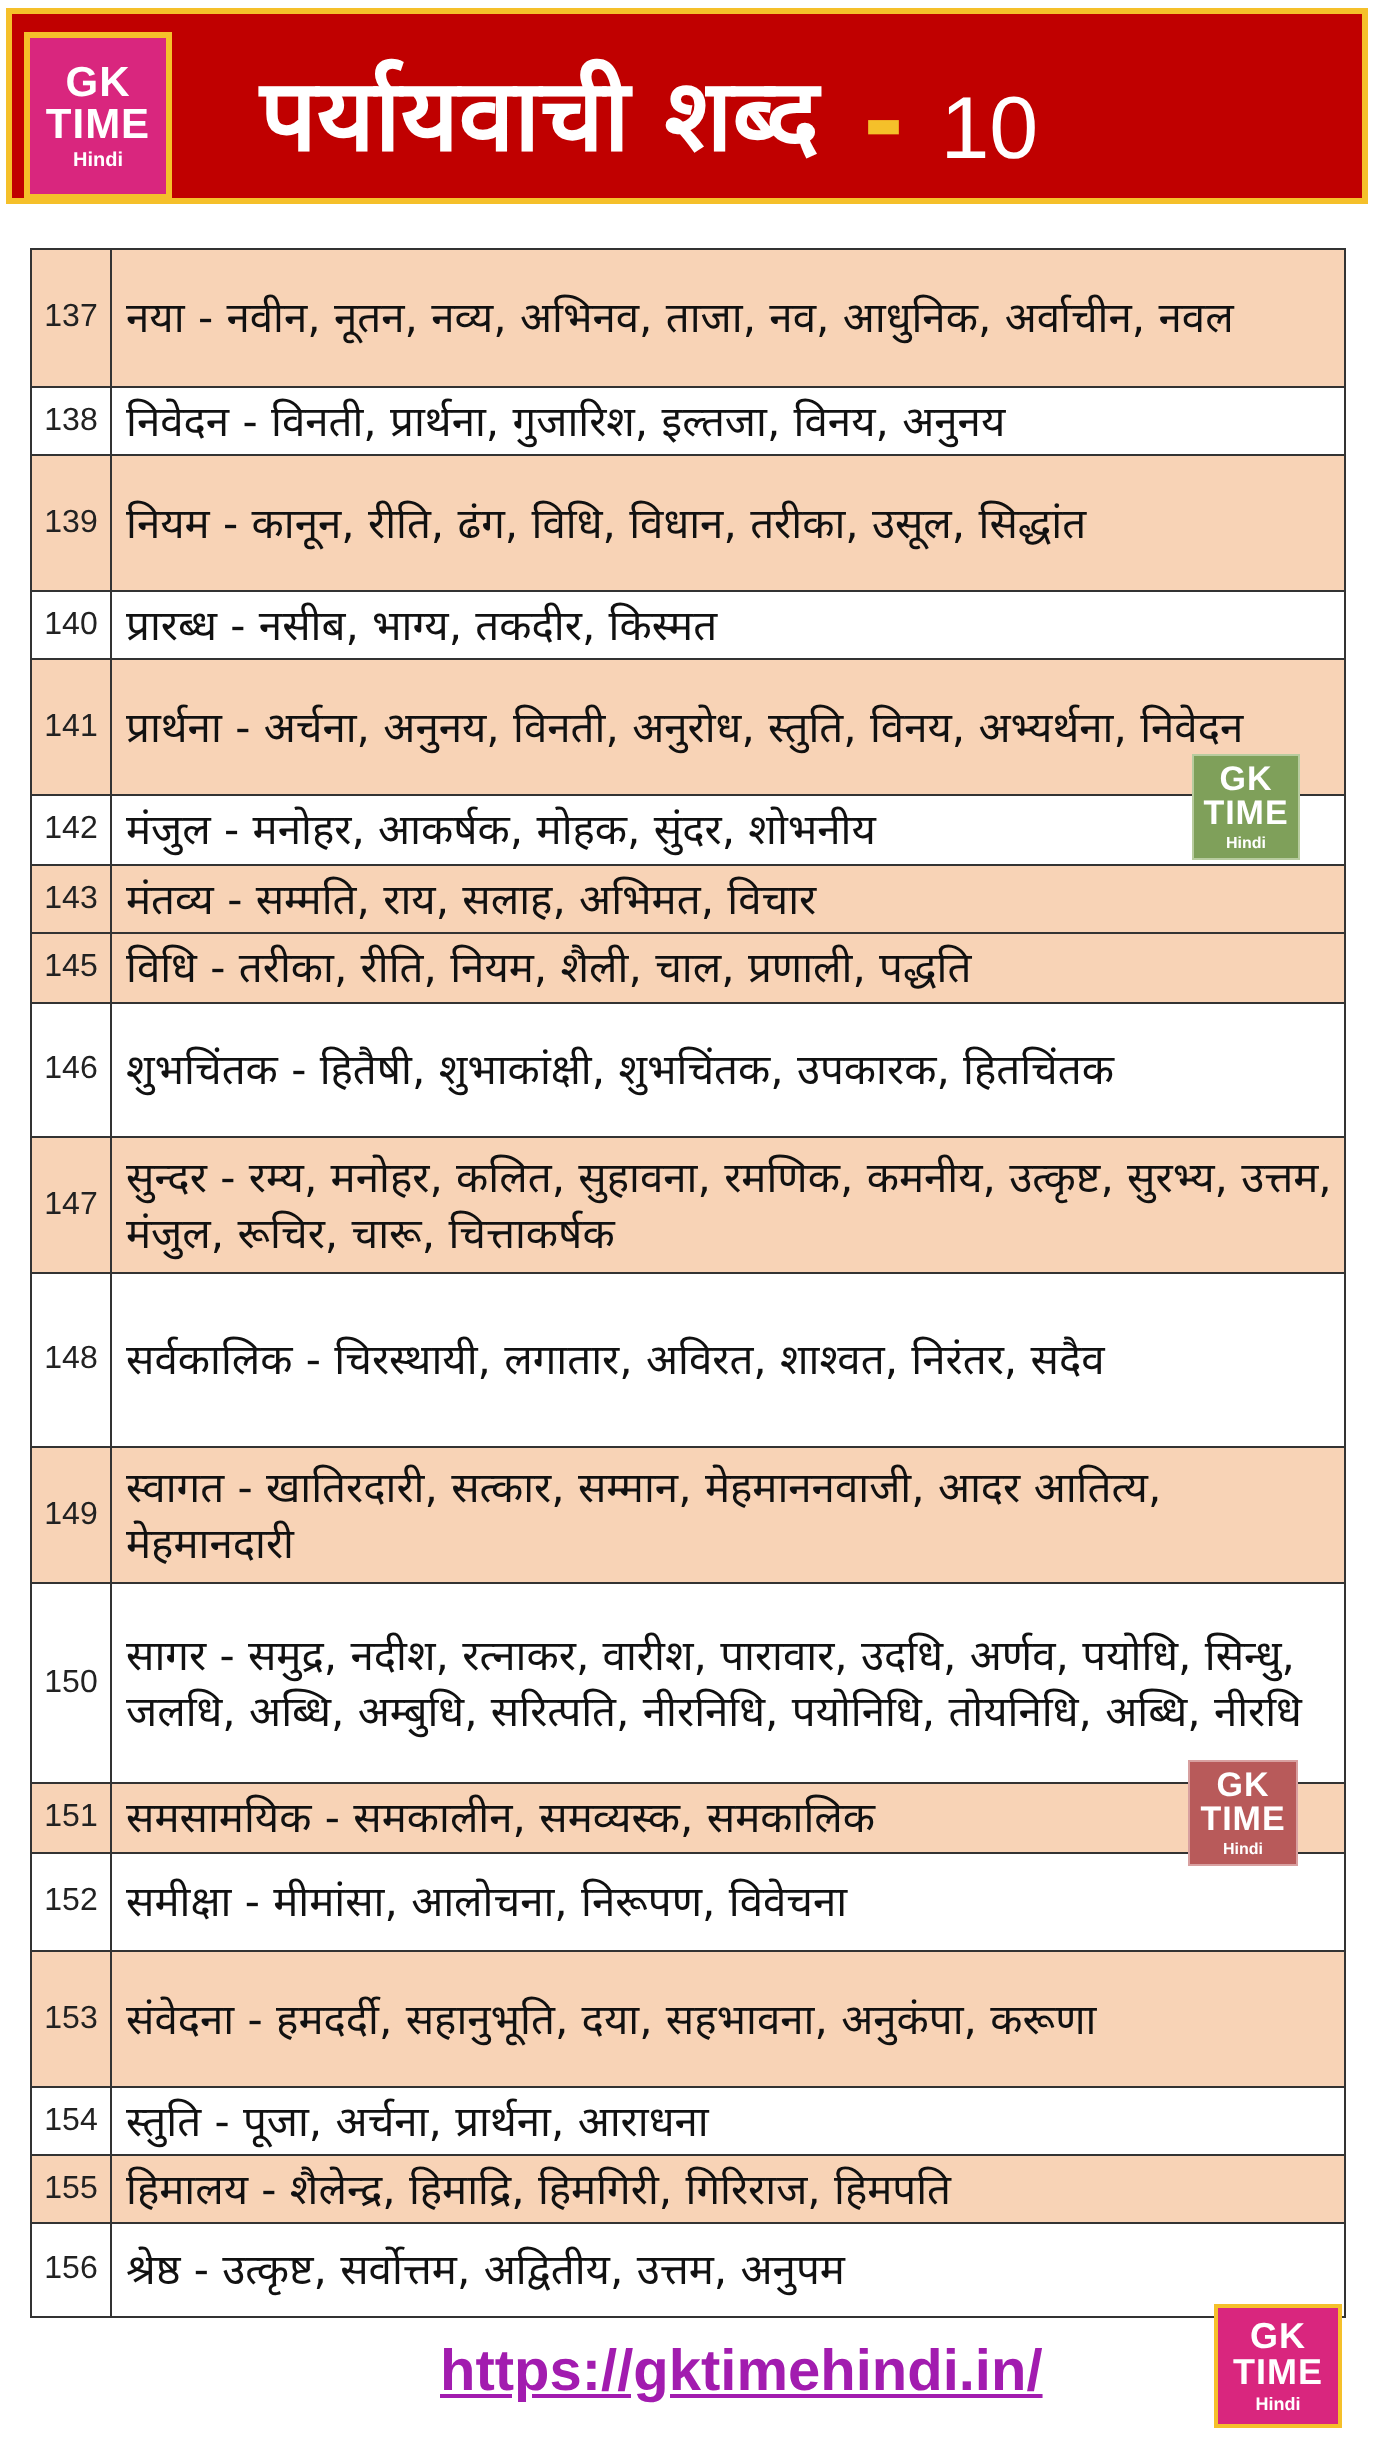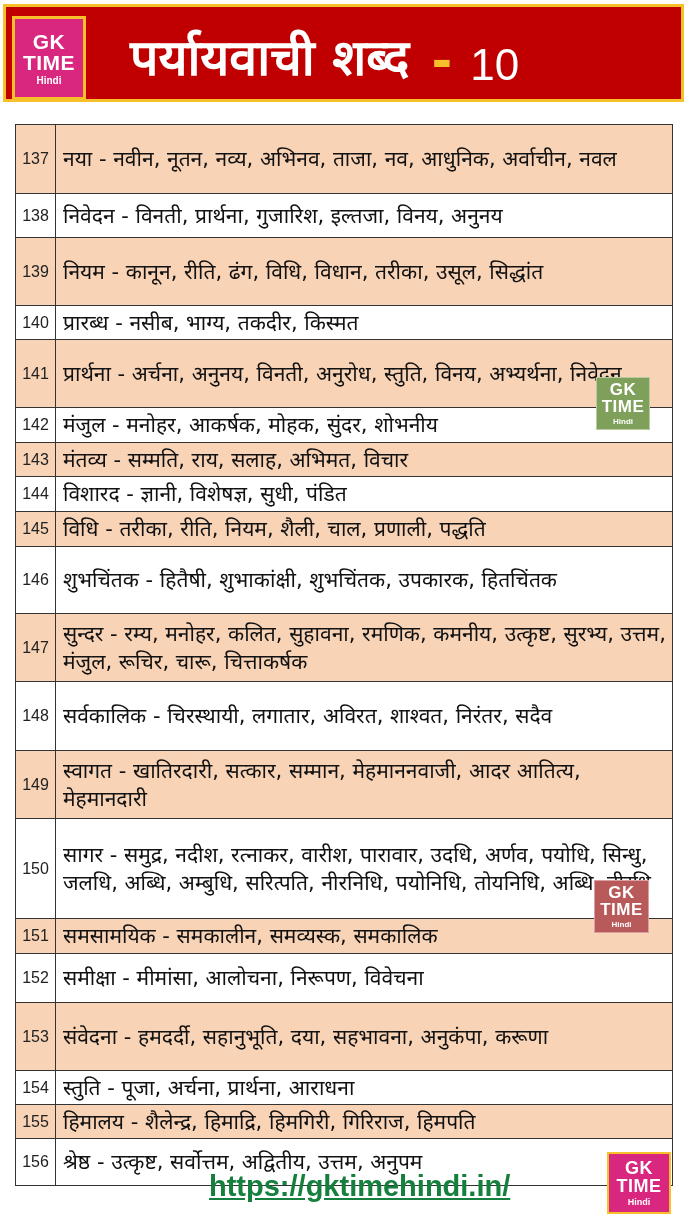--- a/index.html
+++ b/index.html
@@ -42,22 +42,22 @@
     display:flex; align-items:center;
   }
   .logo-green { left:596px; top:377px; width:54px; height:53px; background:#7fa05a; border:1px solid #b8cc9f; }
   .logo-maroon { left:594px; top:880px; width:55px; height:53px; background:#b85a5a; border:1px solid #d8a0a0; }
   .logo-green .l1, .logo-green .l2, .logo-maroon .l1, .logo-maroon .l2 { font-size:17px; }
   .logo-green .l3, .logo-maroon .l3 { font-size:8px; }
   .logo-bottom { left:607px; top:1152px; width:64px; height:62px; background:#d9267e; border:2px solid #f5c02a; }
   .logo-bottom .l1, .logo-bottom .l2 { font-size:18px; }
   .logo-bottom .l3 { font-size:9px; }
   .url {
-    position:absolute; left:209px; top:1170px; font-family:"Liberation Sans", sans-serif;
-    font-size:29px; font-weight:bold; color:#15803d; text-decoration:underline;
+    position:absolute; left:220px; top:1170px; font-family:"Liberation Sans", sans-serif;
+    font-size:29px; font-weight:bold; color:#a21caf; text-decoration:underline;
   }
 </style>
 </head>
 <body>
 
 <div class="banner"></div>
 
 <div class="logo logo-top">
   <span class="l1">GK</span>
   <span class="l2">TIME</span>
@@ -68,21 +68,21 @@
   <span>पर्यायवाची शब्द</span>
   <span class="dash">-</span>
   <span class="num">10</span>
 </div>
 
 <div class="table">
   <div class="row tint" style="height:69px">
     <div class="num-cell">137</div>
     <div class="text-cell">नया - नवीन, नूतन, नव्य, अभिनव, ताजा, नव, आधुनिक, अर्वाचीन, नवल</div>
   </div>
-  <div class="row plain" style="height:44px">
+  <div class="row plain" style="height:34px">
     <div class="num-cell">138</div>
     <div class="text-cell">निवेदन - विनती, प्रार्थना, गुजारिश, इल्तजा, विनय, अनुनय</div>
   </div>
   <div class="row tint" style="height:68px">
     <div class="num-cell">139</div>
     <div class="text-cell">नियम - कानून, रीति, ढंग, विधि, विधान, तरीका, उसूल, सिद्धांत</div>
   </div>
   <div class="row plain" style="height:34px">
     <div class="num-cell">140</div>
     <div class="text-cell">प्रारब्ध - नसीब, भाग्य, तकदीर, किस्मत</div>
@@ -92,37 +92,33 @@
     <div class="text-cell">प्रार्थना - अर्चना, अनुनय, विनती, अनुरोध, स्तुति, विनय, अभ्यर्थना, निवेदन</div>
   </div>
   <div class="row plain" style="height:35px">
     <div class="num-cell">142</div>
     <div class="text-cell">मंजुल - मनोहर, आकर्षक, मोहक, सुंदर, शोभनीय</div>
   </div>
   <div class="row tint" style="height:34px">
     <div class="num-cell">143</div>
     <div class="text-cell">मंतव्य - सम्मति, राय, सलाह, अभिमत, विचार</div>
   </div>
-  <div class="row plain" style="height:35px">
-    <div class="num-cell">144</div>
-    <div class="text-cell">विशारद - ज्ञानी, विशेषज्ञ, सुधी, पंडित</div>
-  </div>
   <div class="row tint" style="height:35px">
     <div class="num-cell">145</div>
     <div class="text-cell">विधि - तरीका, रीति, नियम, शैली, चाल, प्रणाली, पद्धति</div>
   </div>
   <div class="row plain" style="height:67px">
     <div class="num-cell">146</div>
     <div class="text-cell">शुभचिंतक - हितैषी, शुभाकांक्षी, शुभचिंतक, उपकारक, हितचिंतक</div>
   </div>
   <div class="row tint" style="height:68px">
     <div class="num-cell">147</div>
     <div class="text-cell">सुन्दर - रम्य, मनोहर, कलित, सुहावना, रमणिक, कमनीय, उत्कृष्ट, सुरभ्य, उत्तम, मंजुल, रूचिर, चारू, चित्ताकर्षक</div>
   </div>
-  <div class="row plain" style="height:69px">
+  <div class="row plain" style="height:87px">
     <div class="num-cell">148</div>
     <div class="text-cell">सर्वकालिक - चिरस्थायी, लगातार, अविरत, शाश्वत, निरंतर, सदैव</div>
   </div>
   <div class="row tint" style="height:68px">
     <div class="num-cell">149</div>
     <div class="text-cell">स्वागत - खातिरदारी, सत्कार, सम्मान, मेहमाननवाजी, आदर आतित्य, मेहमानदारी</div>
   </div>
   <div class="row plain" style="height:100px">
     <div class="num-cell">150</div>
     <div class="text-cell">सागर - समुद्र, नदीश, रत्नाकर, वारीश, पारावार, उदधि, अर्णव, पयोधि, सिन्धु, जलधि, अब्धि, अम्बुधि, सरित्पति, नीरनिधि, पयोनिधि, तोयनिधि, अब्धि, नीरधि</div>

